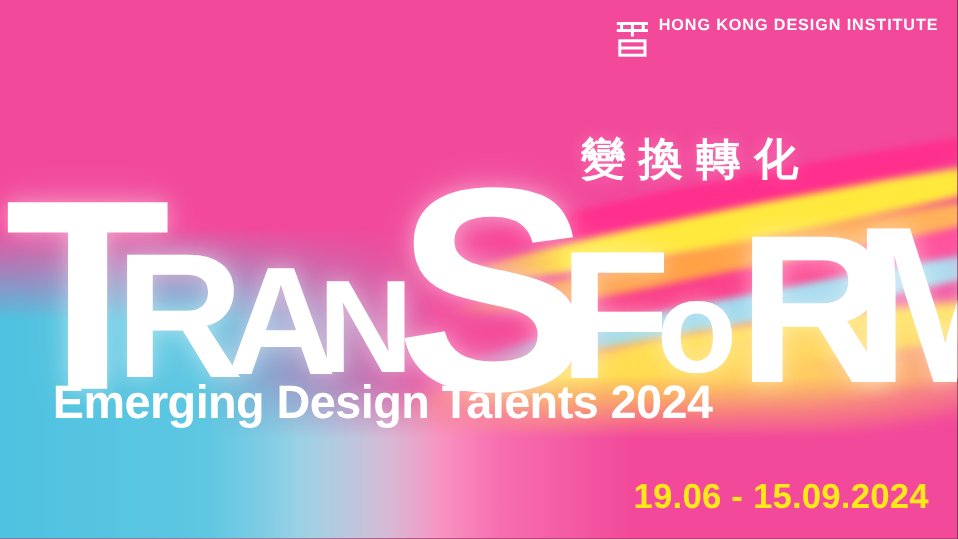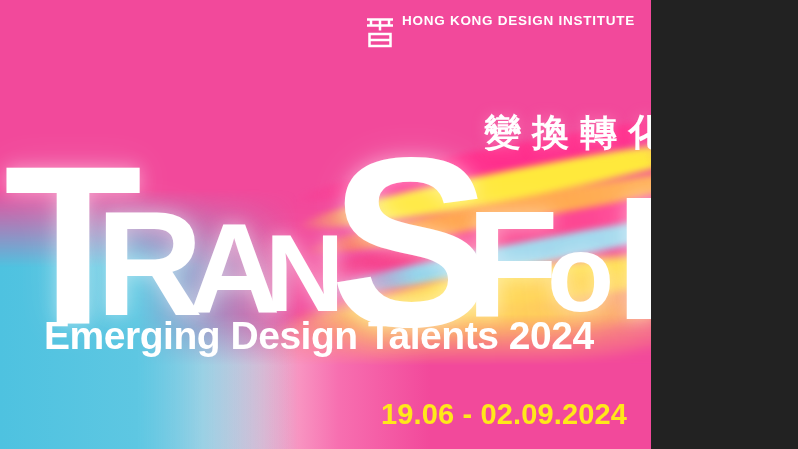--- a/index.html
+++ b/index.html
@@ -1,20 +1,20 @@
 <!DOCTYPE html>
 <html><head>
 <meta charset="utf-8">
 <title>HKDI Transform 2024 Banner</title>
 <style>
   * { margin:0; padding:0; box-sizing:border-box; }
   html,body { background:#222; }
   .stage {
     position:relative;
-    width:651px; height:449px;
+    width:798px; height:449px;
     overflow:hidden;
     font-family:"Liberation Sans", sans-serif;
     background:#f2499b;
   }
 
   
   .bg { position:absolute; inset:0; }
 
   
   .layer-base {
@@ -241,15 +241,15 @@
       <span style="font-size: 110px; left: 265px; top: 218.15px;">N</span>
       <span style="font-size: 242px; left: 330px; top: 121.13px;">S</span>
       <span style="font-size: 152px; left: 466px; top: 187.28px;">F</span>
       <span style="font-size: 110px; left: 547px; top: 218.15px;">o</span>
       <span style="font-size: 176px; left: 615px; top: 169.64px;">R</span>
       <span style="font-size: 186px; left: 710px; top: 162.29px;">M</span>
     </div>
 
   <div class="subtitle">Emerging Design Talents 2024</div>
 
-  <div class="date">19.06 - 02.09.2024</div>
+  <div class="date">19.06 - 15.09.2024</div>
 
 </div>
 
 </body></html>

